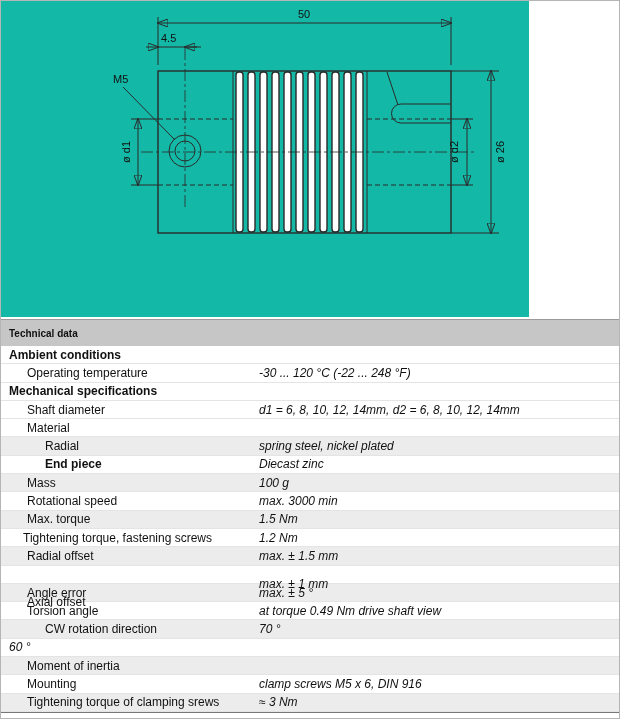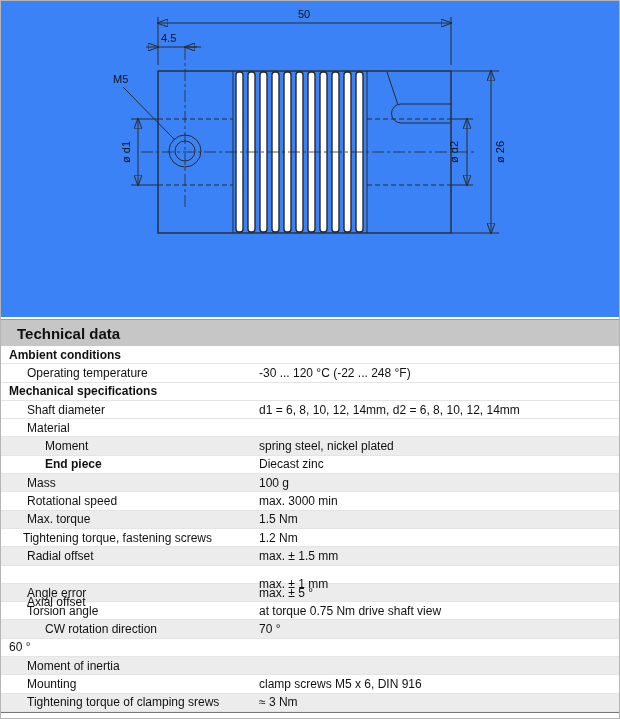--- a/index.html
+++ b/index.html
@@ -1,37 +1,37 @@
 <!DOCTYPE html>
 <html><head>
 <meta charset="utf-8">
 <style>
   html,body{margin:0;padding:0;background:#fff;}
   body{font-family:"Liberation Sans", sans-serif;color:#111;}
   #page{position:relative;width:618px;height:717px;border:1px solid #b5b5b5;background:#fff;overflow:hidden;}
 
   
-  #drawing-wrap{position:absolute;top:0;left:0;width:618px;height:316px;background:#3b82f6;}
+  #drawing-wrap{position:absolute;top:0;left:0;width:528px;height:316px;background:#14b8a6;}
   svg line, svg path, svg rect, svg circle{stroke:#2a2a2a;stroke-width:1;fill:none;}
   svg .thick{stroke-width:1.4;}
   svg .dash{stroke-dasharray:5 3;}
   svg .cl{stroke-dasharray:12 3 3 3;stroke-width:0.8;}
   svg .coil{fill:#fff;stroke-width:1.4;}
   svg text{font:11px "Liberation Sans", sans-serif;fill:#111;stroke:none;}
 
   
   #tech{position:absolute;top:318px;left:0;width:618px;}
   .title-bar{background:#c6c6c6;border-top:1px solid #9a9a9a;height:26px;display:flex;align-items:center;}
-  .title-bar span{font-size:15px;font-weight:bold;padding-left:16px;}
+  .title-bar span{font-size:10px;font-weight:bold;padding-left:8px;}
   #rows{border-bottom:1px solid #777;}
   .row{display:grid;grid-template-columns:250px 1fr;height:18.3px;box-sizing:border-box;align-items:center;border-bottom:1px solid #e4e4e4;}
   .row.shaded{background:#ececec;}
   .row .cell{font-size:12px;white-space:nowrap;overflow:hidden;}
   .row.section .label{font-weight:bold;}
-  .row .value{padding-left:8px;}
+  .row .value{padding-left:8px;font-style:italic;}
 </style>
 </head>
 <body>
 
 <div id="page">
 
   <div id="drawing-wrap">
     <svg width="618" height="316" viewBox="0 0 618 316">
       <defs>
         <marker id="ar" markerWidth="11" markerHeight="8" refX="10" refY="4" orient="auto-start-reverse" markerUnits="userSpaceOnUse">
@@ -140,21 +140,21 @@
   </div>
         <div class="row">
     <div class="cell label" style="padding-left: 26px;">Shaft diameter</div>
     <div class="cell value">d1 = 6, 8, 10, 12, 14mm, d2 = 6, 8, 10, 12, 14mm</div>
   </div>
         <div class="row">
     <div class="cell label" style="padding-left: 26px;">Material</div>
     <div class="cell value"></div>
   </div>
         <div class="row shaded">
-    <div class="cell label" style="padding-left: 44px;">Moment</div>
+    <div class="cell label" style="padding-left: 44px;">Radial</div>
     <div class="cell value">spring steel, nickel plated</div>
   </div>
         <div class="row">
     <div class="cell label" style="padding-left: 44px; font-weight: bold;">End piece</div>
     <div class="cell value">Diecast zinc</div>
   </div>
         <div class="row shaded">
     <div class="cell label" style="padding-left: 26px;">Mass</div>
     <div class="cell value">100 g</div>
   </div>
@@ -177,21 +177,21 @@
         <div class="row">
     <div class="cell label" style="padding-left: 26px; margin-top: 36px;">Axial offset</div>
     <div class="cell value">max. ± 1 mm</div>
   </div>
         <div class="row shaded">
     <div class="cell label" style="padding-left: 26px;">Angle error</div>
     <div class="cell value">max. ± 5 °</div>
   </div>
         <div class="row">
     <div class="cell label" style="padding-left: 26px;">Torsion angle</div>
-    <div class="cell value">at torque 0.75 Nm drive shaft view</div>
+    <div class="cell value">at torque 0.49 Nm drive shaft view</div>
   </div>
         <div class="row shaded">
     <div class="cell label" style="padding-left: 44px;">CW rotation direction</div>
     <div class="cell value">70 °</div>
   </div>
         <div class="row">
     <div class="cell value">60 °</div>
   </div>
         <div class="row shaded">
     <div class="cell label" style="padding-left: 26px;">Moment of inertia</div>

